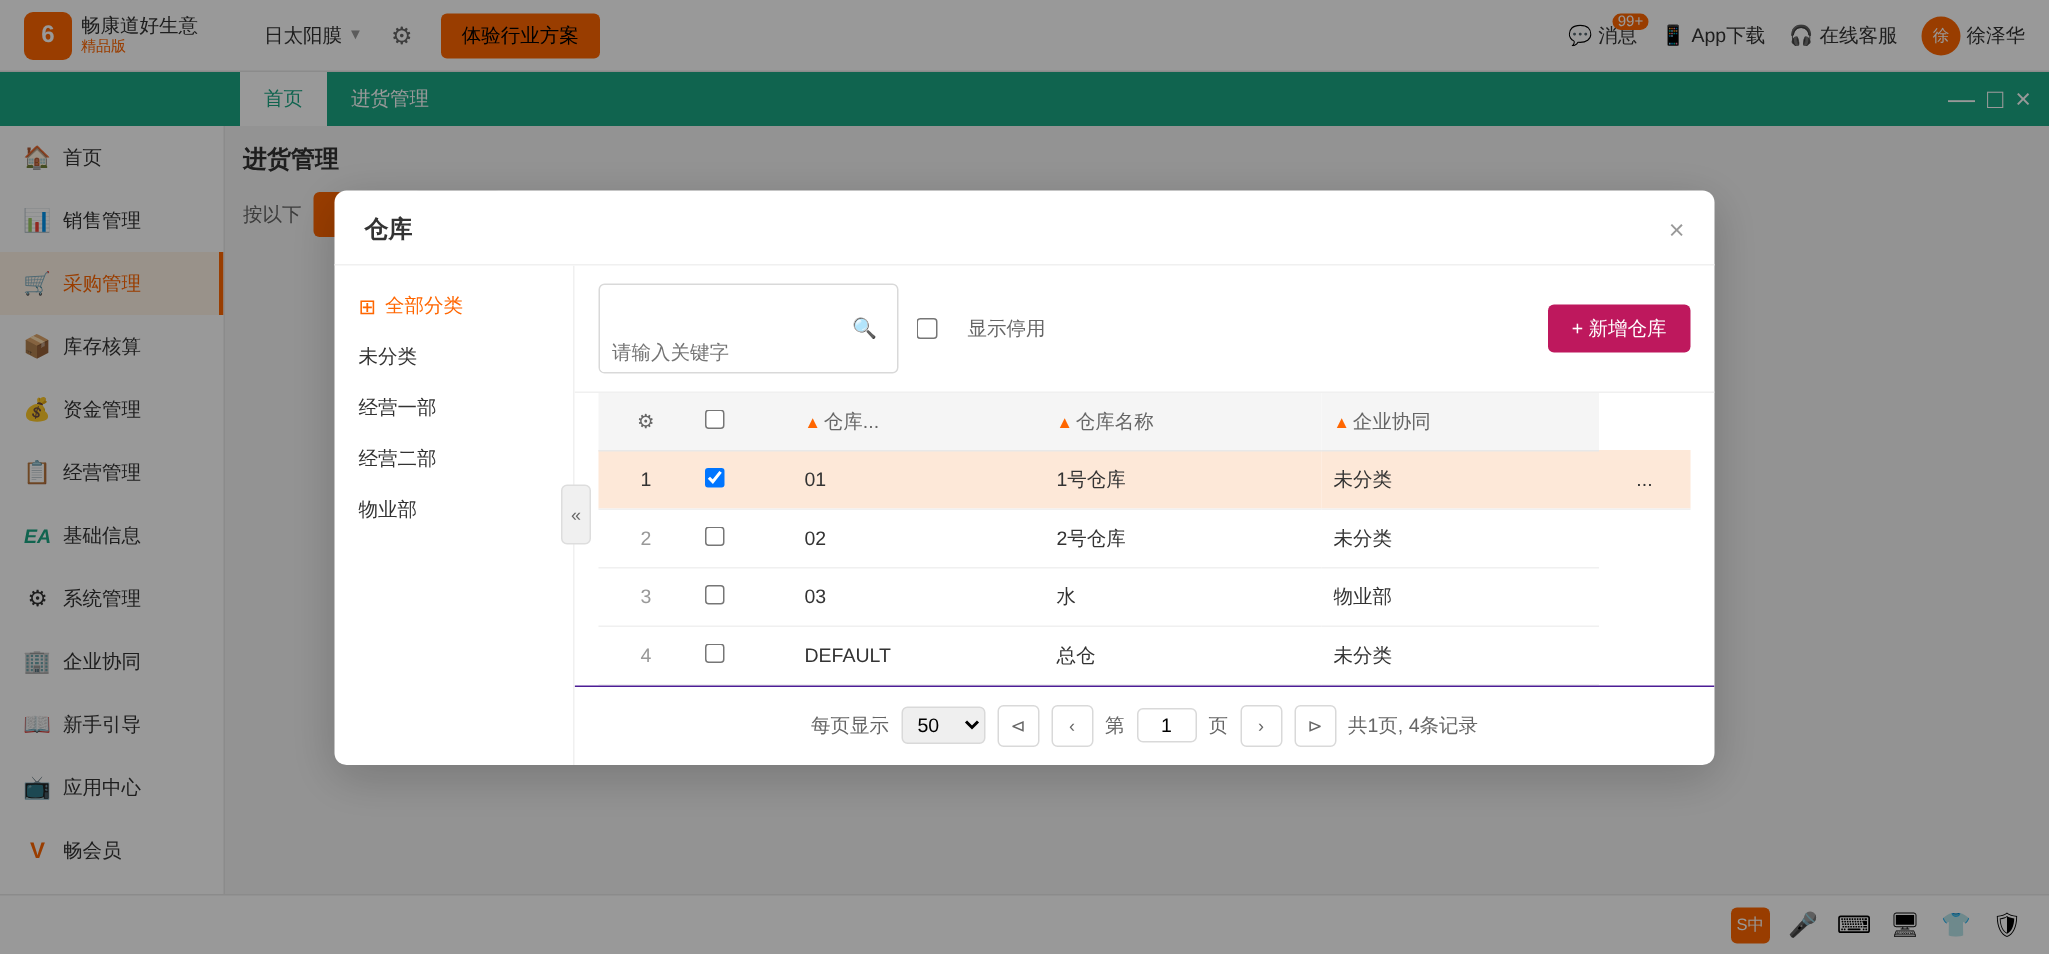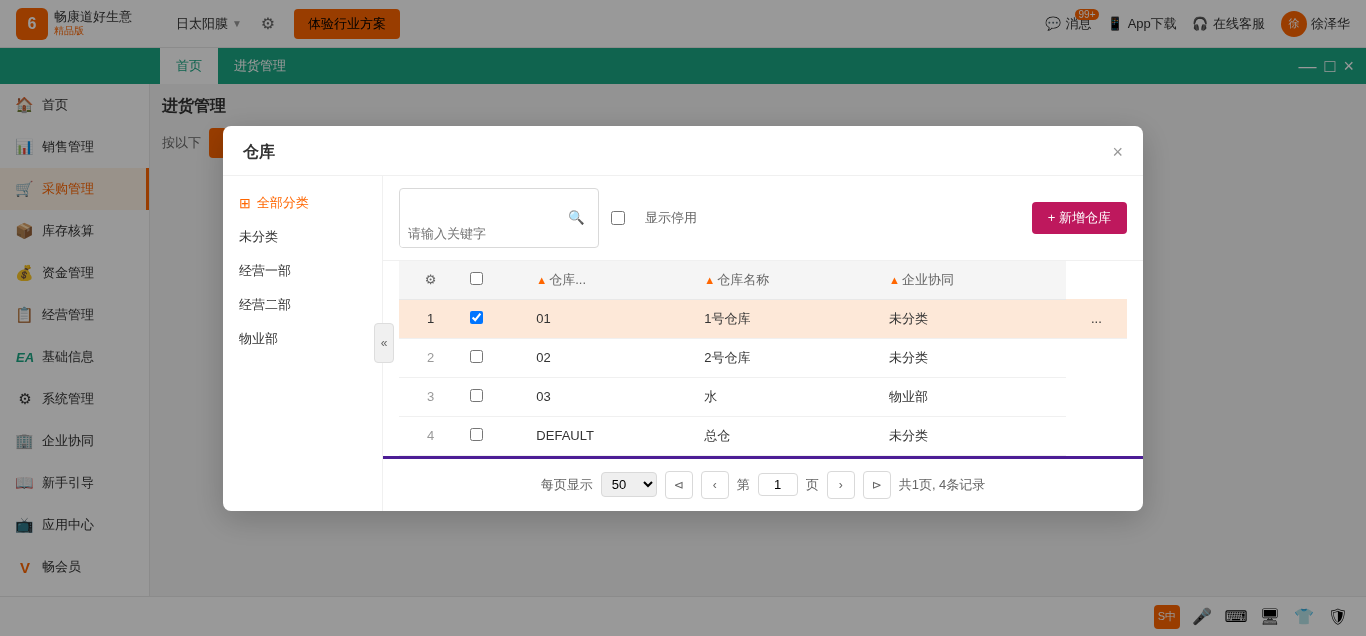--- a/index.html
+++ b/index.html
@@ -272,21 +272,21 @@
     .td-actions { text-align: center; color: #999; }
     .gear-cell { text-align: center; }
 
     
     .modal-pagination {
       display: flex;
       align-items: center;
       justify-content: center;
       padding: 12px 16px;
       gap: 8px;
-      border-top: 3px solid #4c1d95;
+      border-top: 1px solid #4c1d95;
       font-size: 13px;
       color: #666;
     }
     .page-size-select {
       border: 1px solid #d9d9d9;
       border-radius: 4px;
       padding: 3px 6px;
       font-size: 13px;
     }
     .page-btn {

